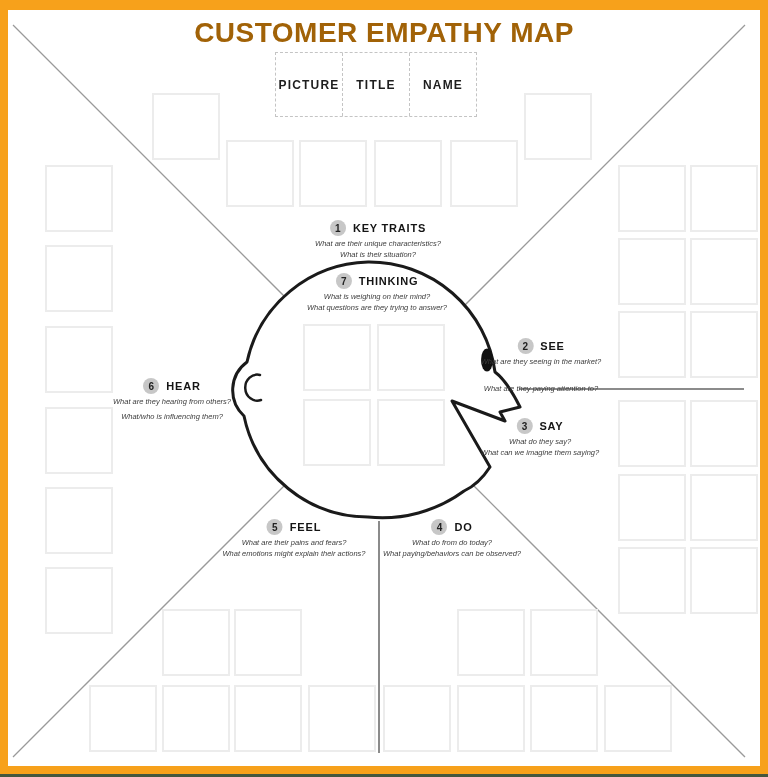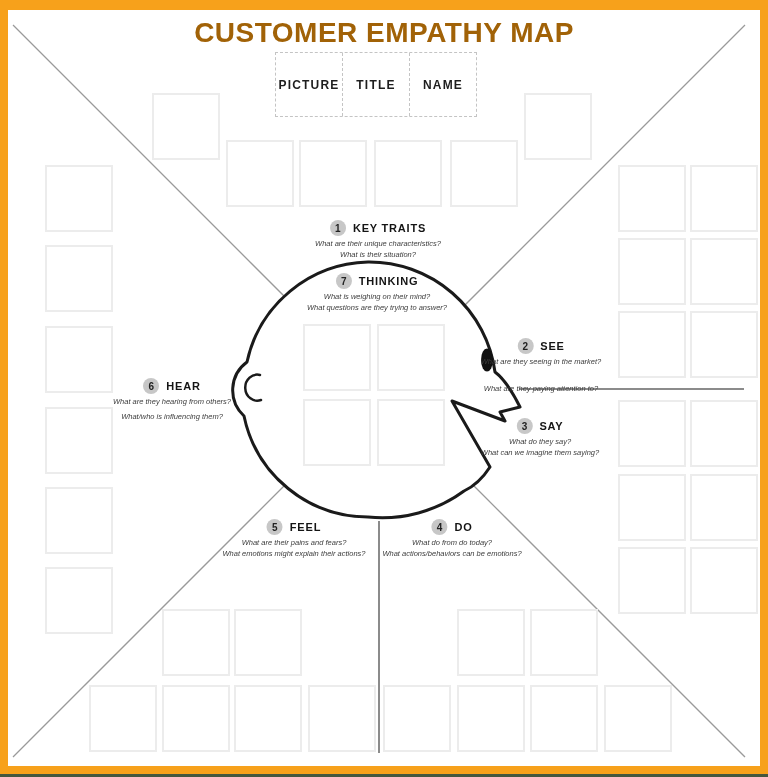--- a/index.html
+++ b/index.html
@@ -191,21 +191,21 @@
     <div class="sec-sub">What are their pains and fears?</div>
     <div class="sec-sub" style="margin-top:0">What emotions might explain their actions?</div>
   </div>
 
   <div class="sec sec-do">
     <div class="sec-head">
       <span class="badge">4</span>
       <span class="sec-label">DO</span>
     </div>
     <div class="sec-sub">What do from do today?</div>
-    <div class="sec-sub" style="margin-top:0">What actions/behaviors can be emotions?</div>
+    <div class="sec-sub" style="margin-top:0">What paying/behaviors can be observed?</div>
   </div>
 
 </div>
 
 <div class="frame-strip frame-top"></div>
 <div class="frame-strip frame-left"></div>
 <div class="frame-strip frame-right"></div>
 <div class="frame-strip frame-bottom"></div>
 <div class="frame-footer"></div>
 

